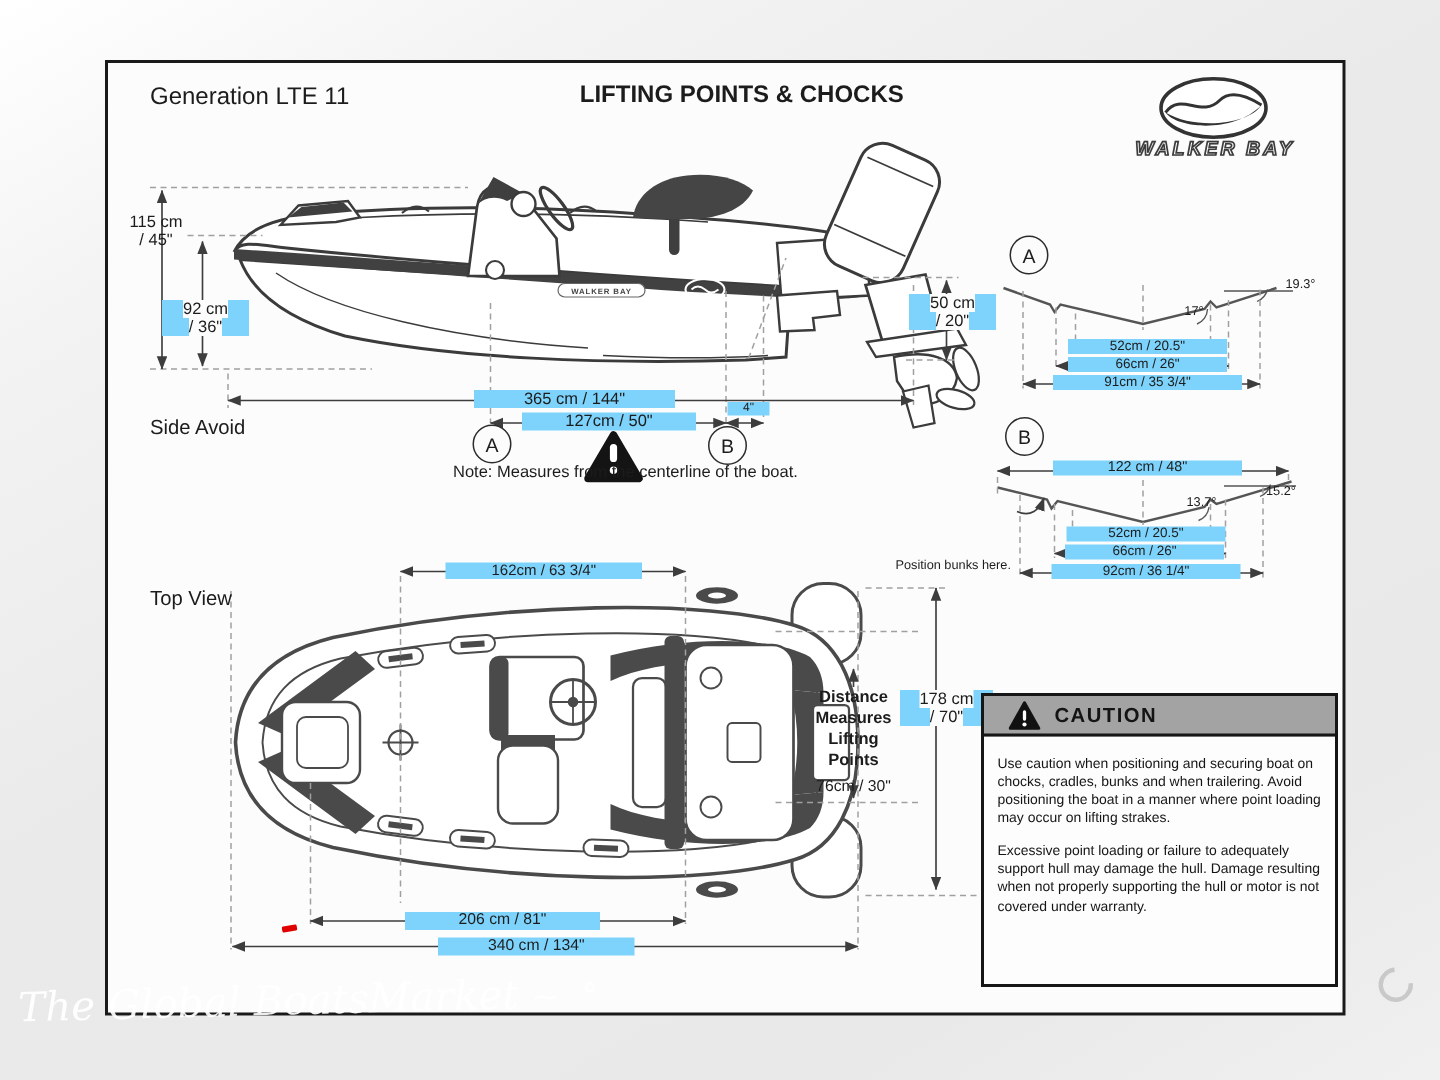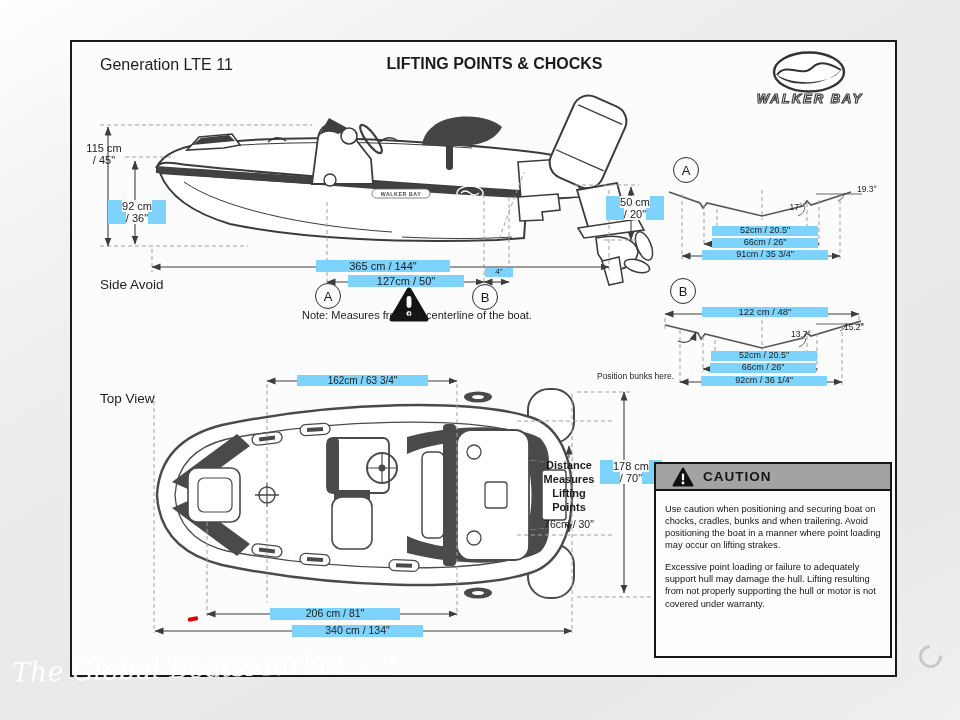--- a/index.html
+++ b/index.html
@@ -333,21 +333,21 @@
       <div class="caution-head">
         <svg width="22" height="20" viewBox="0 0 22 20">
           <path d="M11,1.5 L20.5,18.5 L1.5,18.5 Z" fill="#111" stroke="#111" stroke-width="2" stroke-linejoin="round"></path>
           <rect x="9.9" y="6.5" width="2.2" height="7" rx="1.1" fill="#fff"></rect>
           <circle cx="11" cy="16" r="1.4" fill="#fff"></circle>
         </svg>
         <span class="caution-title">CAUTION</span>
       </div>
       <div class="caution-body">
         <p>Use caution when positioning and securing boat on chocks, cradles, bunks and when trailering. Avoid positioning the boat in a manner where point loading may occur on lifting strakes.</p>
-        <p>Excessive point loading or failure to adequately support hull may damage the hull. Lifting resulting from not properly supporting the hull or motor is not covered under warranty.</p>
+        <p>Excessive point loading or failure to adequately support hull may damage the hull. Damage resulting when not properly supporting the hull or motor is not covered under warranty.</p>
       </div>
     </div>
 
 
     <div class="red-mark"></div>
   </div>
 
   <div class="watermark">
     <span>The Global BoatsMarket</span>
     <span class="wm-flourish">∼ °</span>

